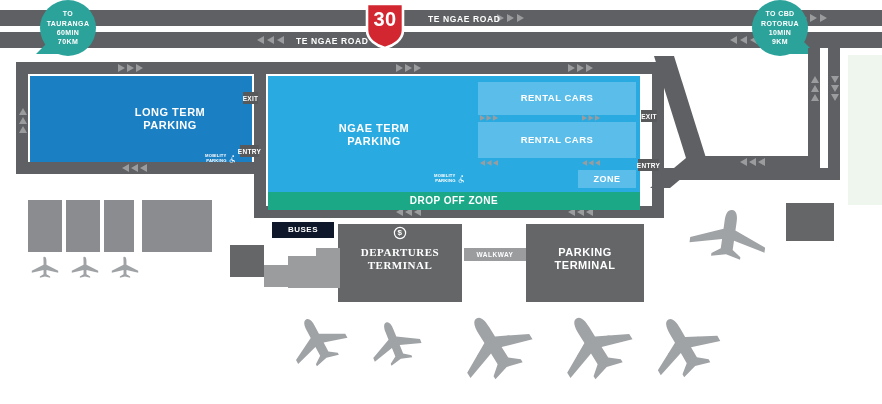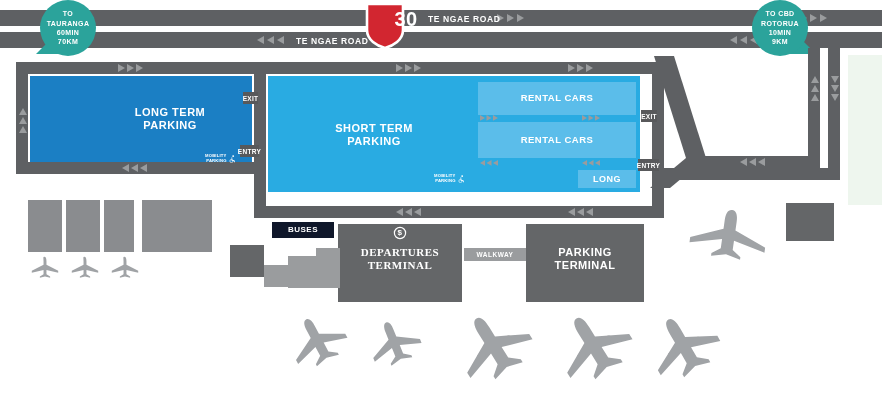--- a/index.html
+++ b/index.html
@@ -52,21 +52,21 @@
   <div class="abs roadtext" style="left:296px;top:36px;">TE NGAE ROAD</div>
   <div class="abs arrows" style="left:730px;top:35.5px;">
     <span class="ar ar-l"></span>
       <span class="ar ar-l"></span>
       <span class="ar ar-l"></span>
   </div>
 
   <svg class="abs" style="left:365px;top:2px;width:40px;height:48px;" viewBox="0 0 40 48">
     <path d="M2 2 H38 V28 C38 38 28 44 20 46 C12 44 2 38 2 28 Z" fill="#d22630" stroke="#ffffff" stroke-width="2.6"></path>
   </svg>
-  <div class="abs lbl" style="left:386px;top:6px;width:40px;height:26px;font-size:20px;color:#ffffff;">30</div>
+  <div class="abs lbl" style="left:365px;top:6px;width:40px;height:26px;font-size:20px;color:#ffffff;">30</div>
 
   <svg class="abs" style="left:36px;top:28px;width:26px;height:26px;" viewBox="0 0 26 26">
     <polygon points="26,0 26,26 0,26" fill="#2ba39b"></polygon>
   </svg>
   <div class="abs badge" style="left:40px;top:0px;width:56px;height:56px;background:#2ba39b;">
     <div>
       <div>TO</div>
       <div>TAURANGA</div>
       <div>60MIN</div>
       <div>70KM</div>
@@ -186,21 +186,21 @@
   <div class="abs tab" style="left:243px;top:92px;width:15px;height:12px;">
     <span>EXIT</span>
   </div>
   <div class="abs tab" style="left:240px;top:145px;width:19px;height:12px;">
     <span>ENTRY</span>
   </div>
 
   <div class="abs" style="left:268px;top:76px;width:372px;height:116px;background:#29abe2;"></div>
   <div class="abs lbl" style="left:268px;top:118px;width:212px;height:34px;font-size:11px;">
     <div>
-      <div>SHORT TERM</div>
+      <div>NGAE TERM</div>
       <div>PARKING</div>
     </div>
   </div>
 
   <div class="abs lbl" style="left:478px;top:82px;width:158px;height:33px;background:#5bbdea;font-size:9.5px;">
     <span>RENTAL CARS</span>
   </div>
 
   <div class="abs lbl" style="left:478px;top:122px;width:158px;height:36px;background:#5bbdea;font-size:9.5px;">
     <span>RENTAL CARS</span>
@@ -221,21 +221,21 @@
       <span class="ar ar-l"></span>
       <span class="ar ar-l"></span>
   </div>
   <div class="abs arrows" style="left:582px;top:160px;gap:2px;transform:scale(.72);transform-origin:left top;">
     <span class="ar ar-l"></span>
       <span class="ar ar-l"></span>
       <span class="ar ar-l"></span>
   </div>
 
   <div class="abs lbl" style="left:578px;top:170px;width:58px;height:18px;background:#5bbdea;font-size:9px;">
-    <span>LONG</span>
+    <span>ZONE</span>
   </div>
 
   <div class="abs mob" style="left:434px;top:174px;">
     <div style="text-align:right;">
       <div>MOBILITY</div>
       <div>PARKING</div>
     </div>
     <svg style="width:7px;height:8px;" viewBox="0 0 10 12">
       <circle cx="6" cy="1.6" r="1.4" fill="#ffffff"></circle>
       <path d="M4.6 3.4 L4.6 7.6 L7.6 7.6 L8.8 11 L7.6 11 L6.6 8.6 L3.6 8.6 L3.6 3.4 Z" fill="#ffffff"></path>
@@ -243,20 +243,23 @@
     </svg>
   </div>
 
   <div class="abs tab" style="left:641px;top:110px;width:16px;height:12px;">
     <span>EXIT</span>
   </div>
   <div class="abs tab" style="left:638px;top:159px;width:21px;height:12px;">
     <span>ENTRY</span>
   </div>
 
+  <div class="abs lbl" style="left:268px;top:192px;width:372px;height:18px;background:#1aa887;font-size:10px;">
+    <span>DROP OFF ZONE</span>
+  </div>
 
   <div class="abs lbl" style="left:272px;top:222px;width:62px;height:16px;background:#0f172a;font-size:8px;">
     <span>BUSES</span>
   </div>
 
   <div class="abs" style="left:338px;top:224px;width:124px;height:78px;background:#646668;"></div>
   <div class="abs lbl" style="left:338px;top:242px;width:124px;height:34px;font-size:11px;font-family:Liberation Serif, serif;">
     <div>
       <div>DEPARTURES</div>
       <div>TERMINAL</div>

